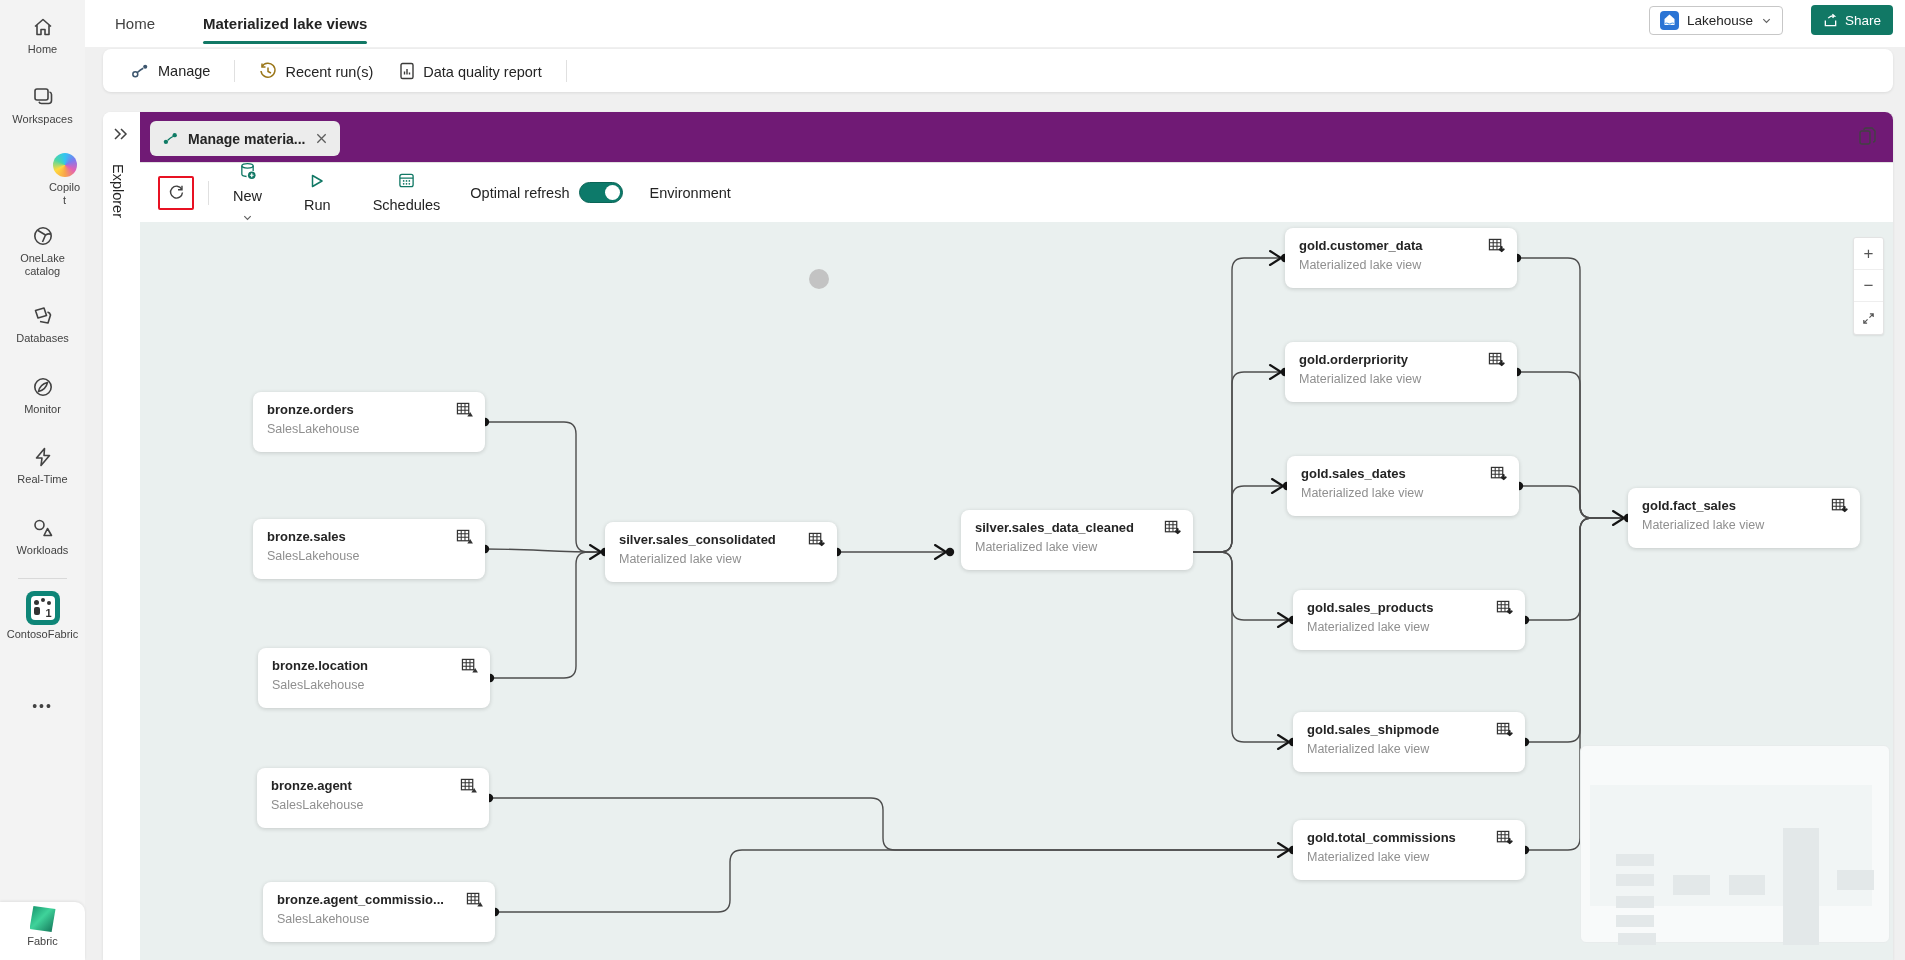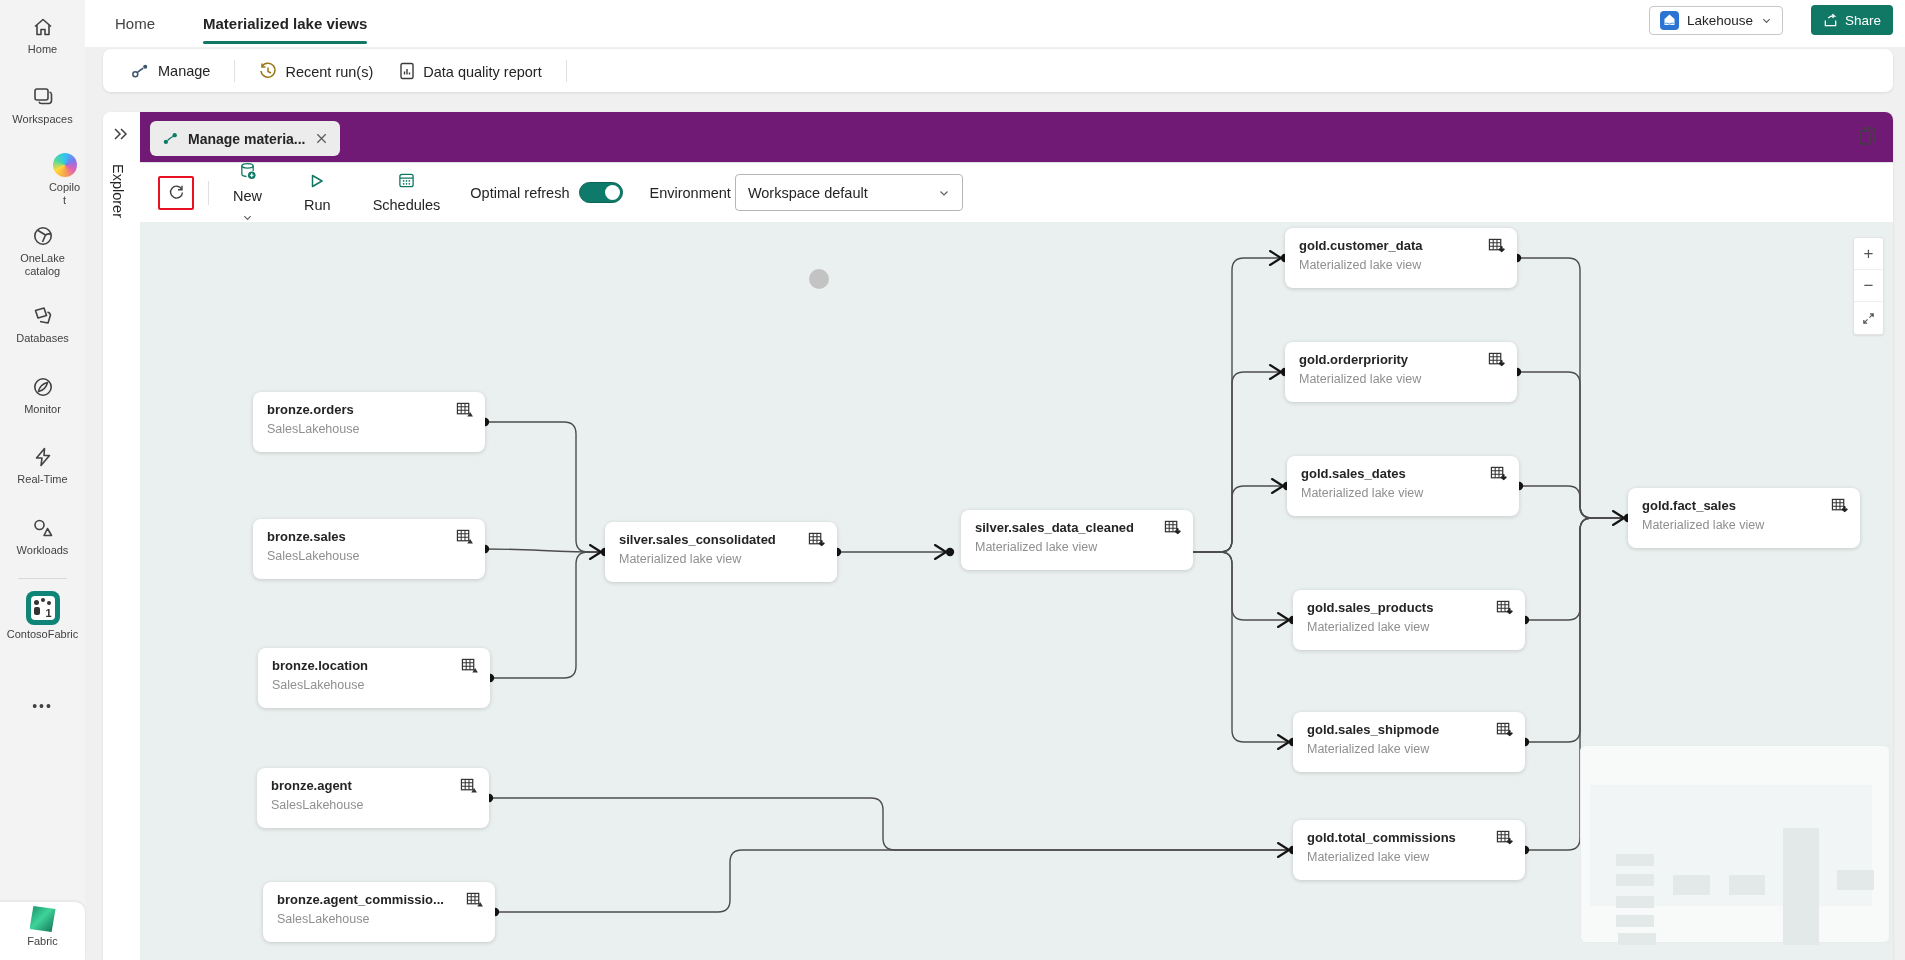--- a/index.html
+++ b/index.html
@@ -313,26 +313,20 @@
           <circle cx="9" cy="12.5" r=".9" fill="#117865"></circle>
           <circle cx="12" cy="12.5" r=".9" fill="#117865"></circle>
         </svg>
       <span>Schedules</span>
     </div>
     <span style="margin-left:20px;">Optimal refresh</span>
     <div class="toggle">
         <div class="knob"></div>
       </div>
     <span class="env-label">Environment</span>
-    <div class="env-select">
-      <span>Workspace default</span>
-      <svg class="ic" width="12" height="12" viewBox="0 0 12 12">
-          <path d="M2.5 4.5 L6 8 L9.5 4.5" fill="none" stroke="#616161" stroke-width="1.2"></path>
-        </svg>
-    </div>
   </div>
 
   <div class="canvas">
     <svg class="edges" id="edges-svg" width="1753" height="738">
         <path d="M345,200 H424 Q436,200 436,212 V318 Q436,330 448,330 H461" class="edge"></path>
         <path d="M345,327 C390,327 415,330 461,330" class="edge"></path>
         <path d="M350,456 H424 Q436,456 436,444 V342 Q436,330 448,330 H461" class="edge"></path>
         <path d="M697,330 H806" class="edge"></path>
         <path d="M1042,330 H1080 Q1092,330 1092,318 V48 Q1092,36 1104,36 H1141" class="edge"></path>
         <path d="M1042,330 H1080 Q1092,330 1092,318 V162 Q1092,150 1104,150 H1141" class="edge"></path>

